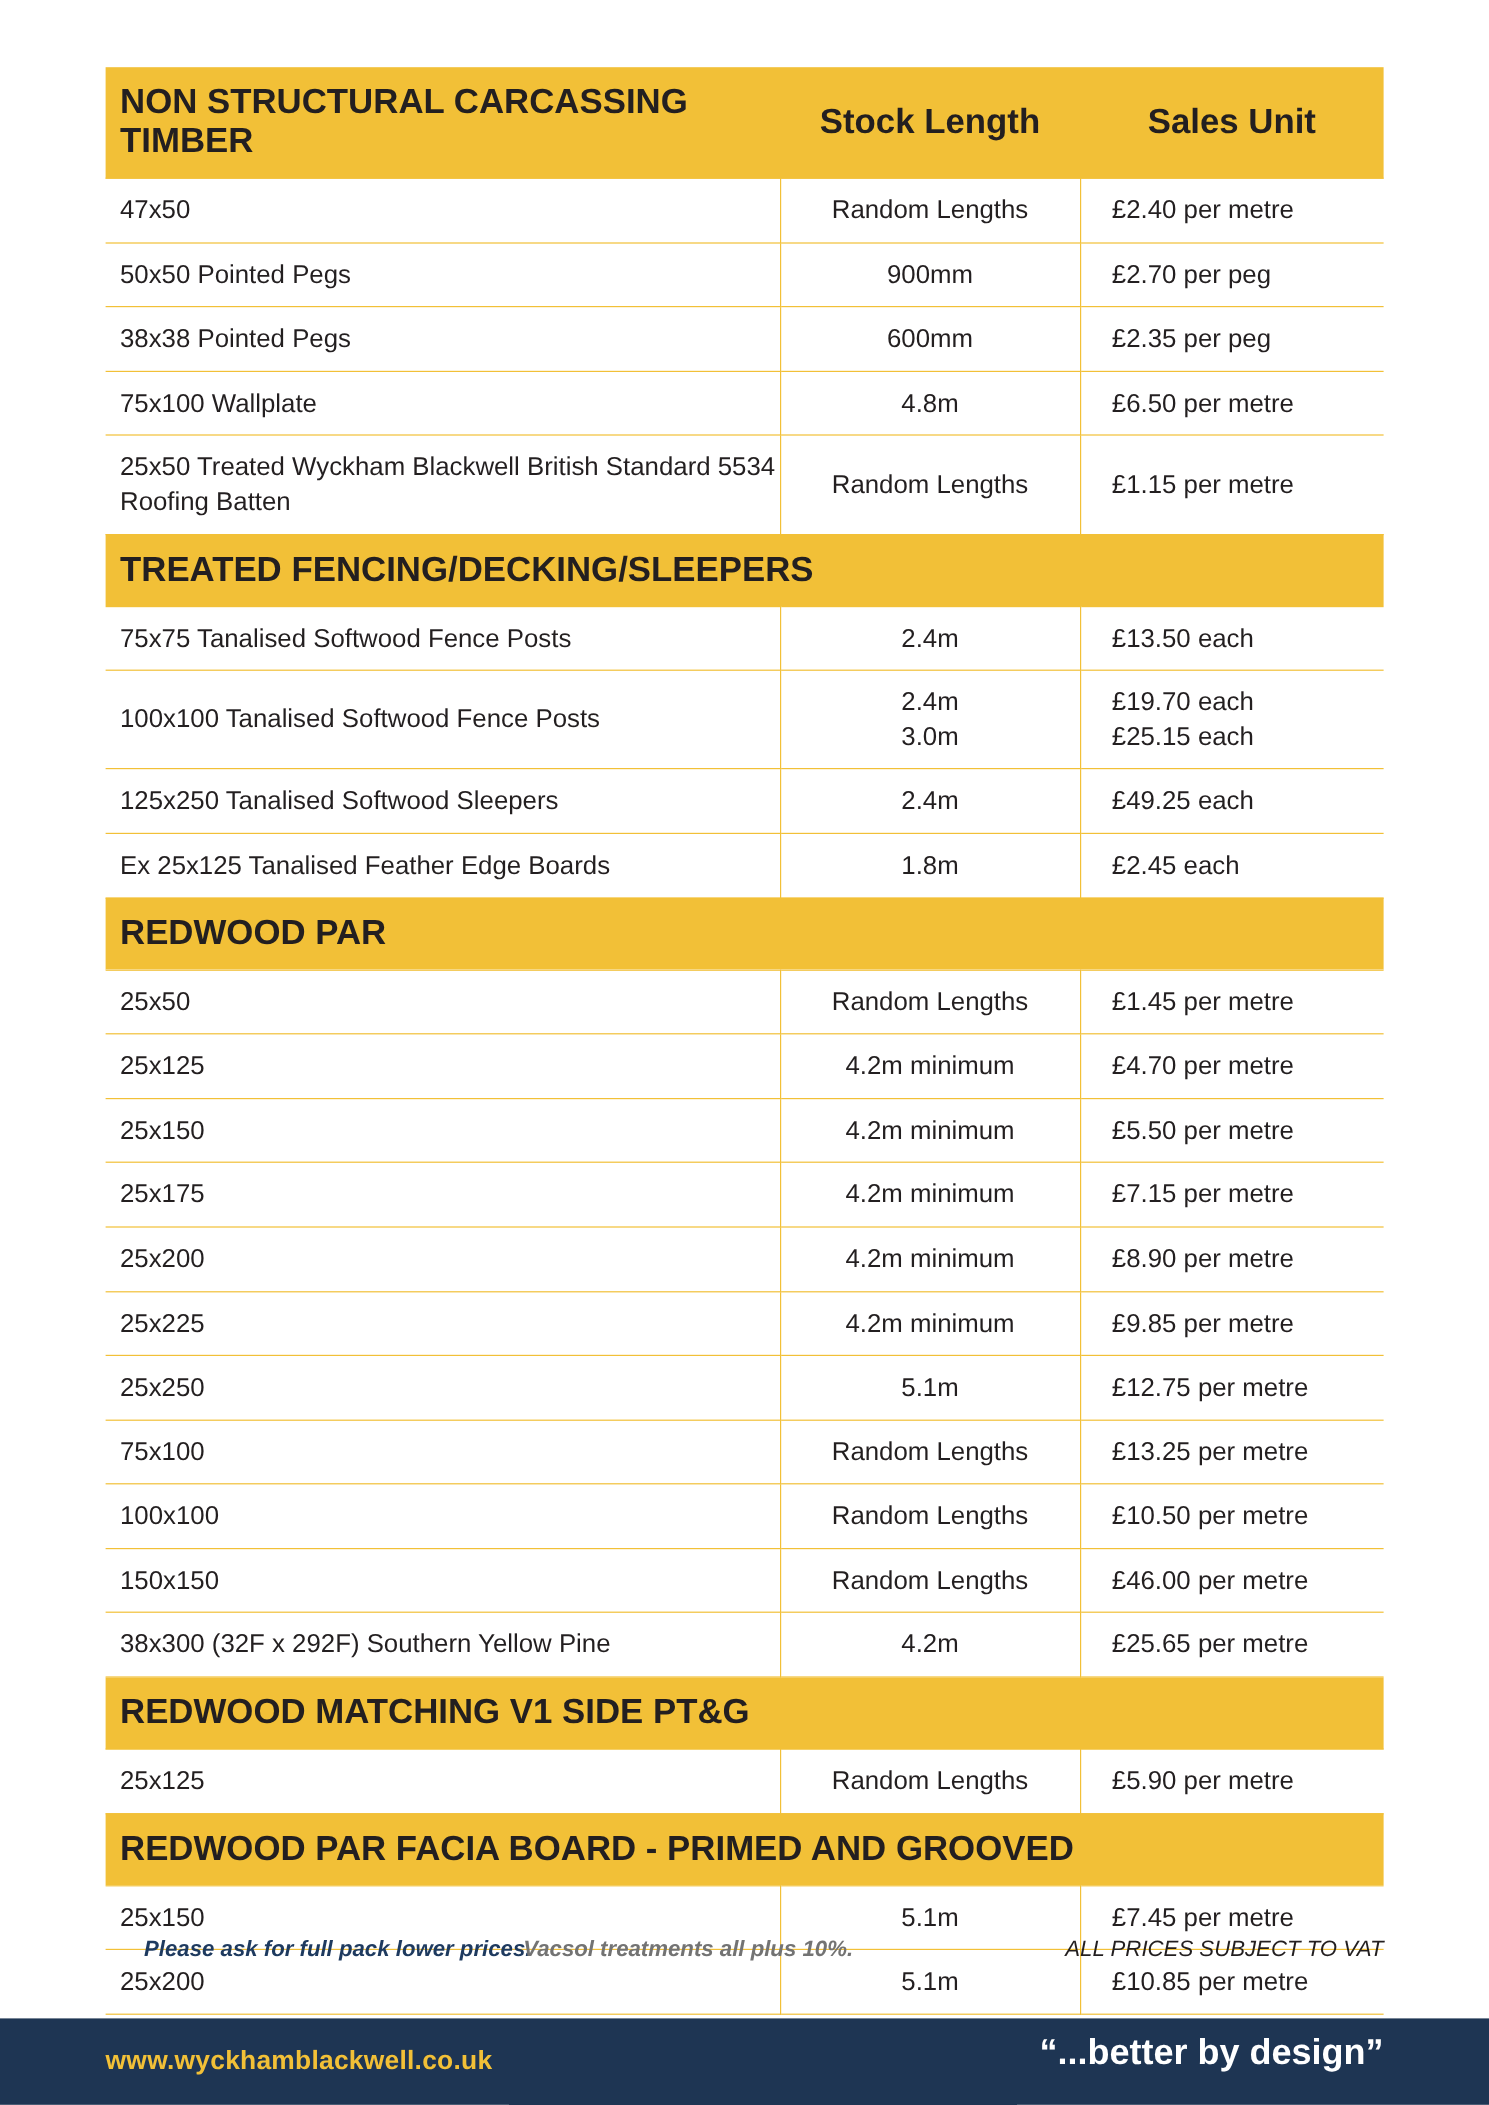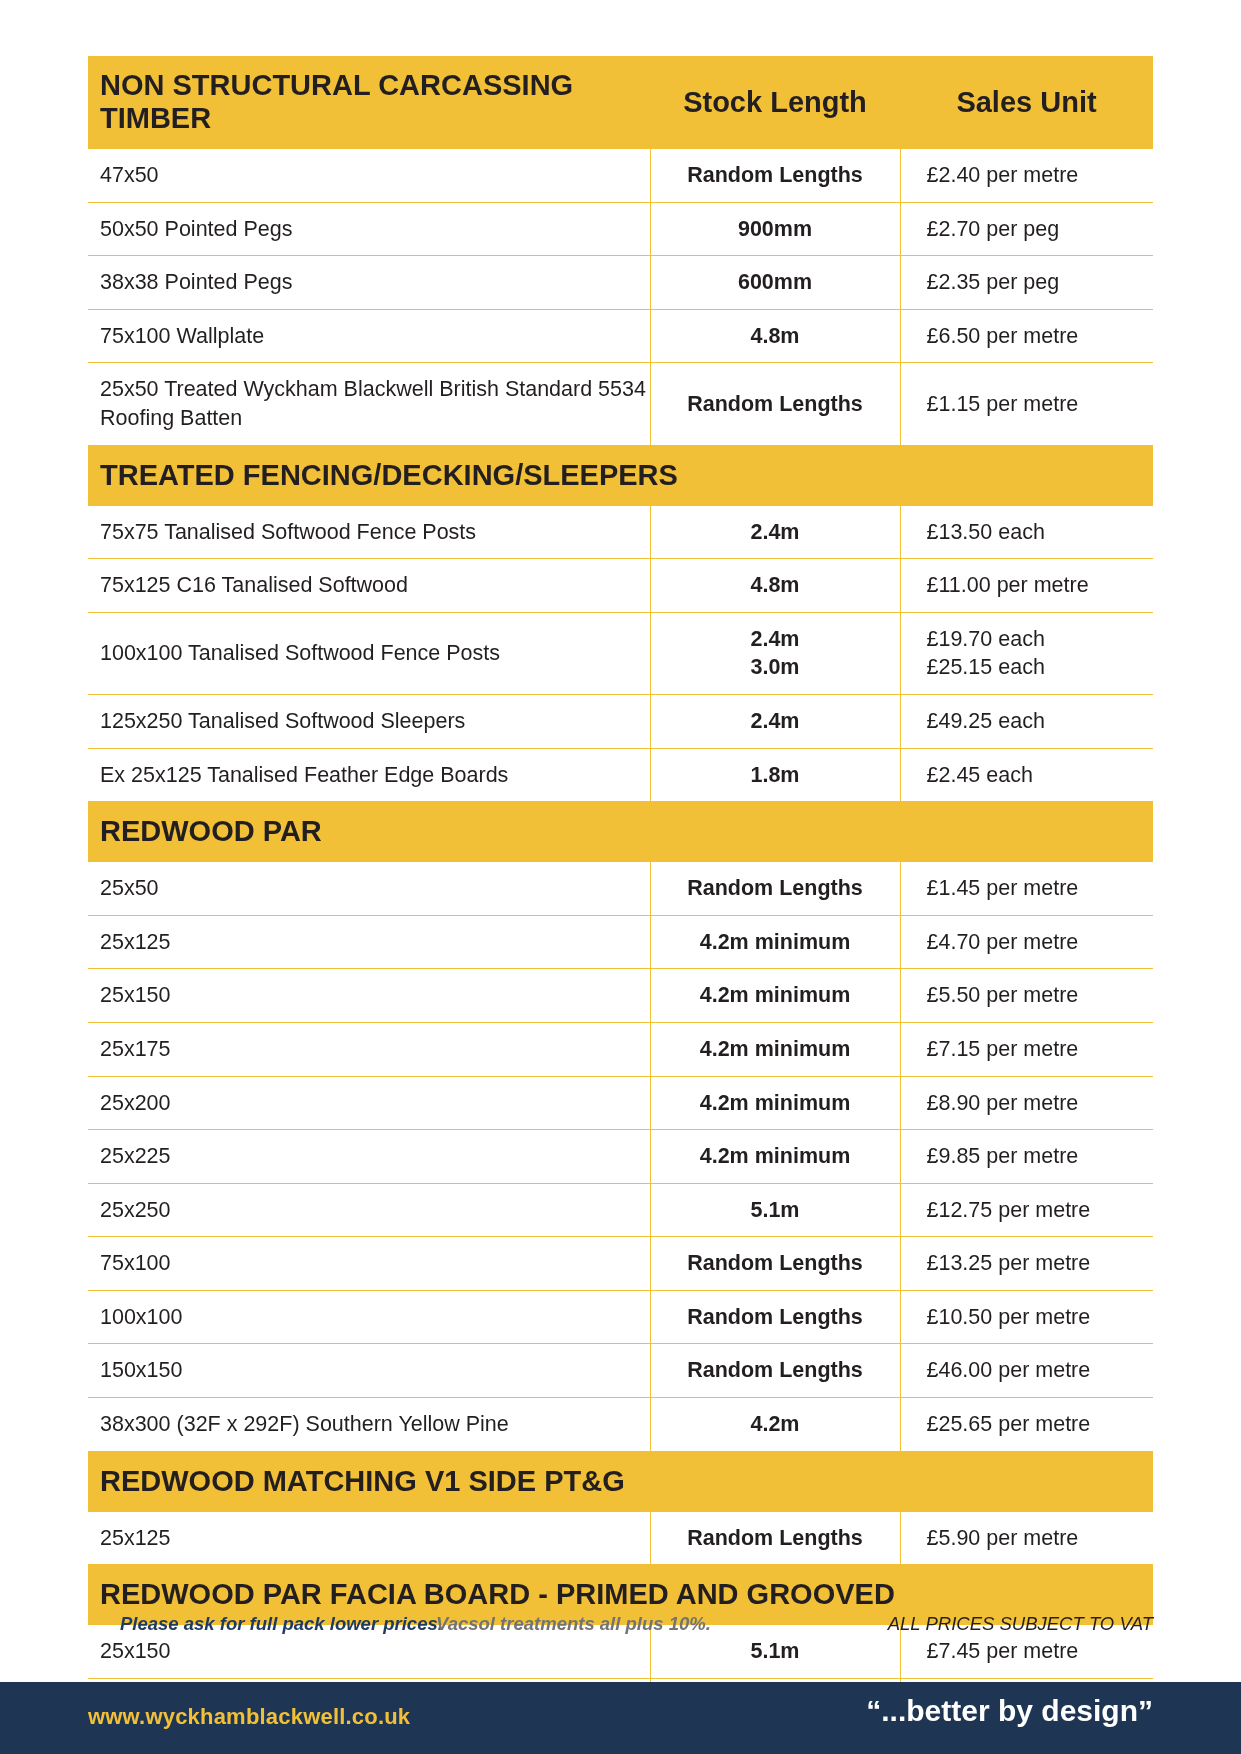--- a/index.html
+++ b/index.html
@@ -59,21 +59,20 @@
     background: #ffffff;
   }
   tr.data-row td.cat {
     text-align: left;
     padding-left: 12px;
     line-height: 1.33;
   }
   tr.data-row td.mid {
     text-align: center;
     line-height: 1.33;
-    font-weight: bold;
   }
   tr.data-row td.right {
     text-align: left;
     padding-left: 26px;
     line-height: 1.33;
   }
   td.nb-left { border-left: none !important; }
   td.nb-right { border-right: none !important; }
 
   .footnotes {
@@ -180,25 +179,20 @@
         </tr>
         <tr class="section-row">
           <td class="cat" colspan="3">TREATED FENCING/DECKING/SLEEPERS</td>
         </tr>
         <tr class="data-row">
           <td class="cat nb-left">75x75 Tanalised Softwood Fence Posts</td>
           <td class="mid">2.4m</td>
           <td class="right nb-right">£13.50 each</td>
         </tr>
         <tr class="data-row">
-          <td class="cat nb-left">75x125 C16 Tanalised Softwood</td>
-          <td class="mid">4.8m</td>
-          <td class="right nb-right">£11.00 per metre</td>
-        </tr>
-        <tr class="data-row">
           <td class="cat nb-left">100x100 Tanalised Softwood Fence Posts</td>
           <td class="mid">2.4m<br>3.0m</td>
           <td class="right nb-right">£19.70 each<br>£25.15 each</td>
         </tr>
         <tr class="data-row">
           <td class="cat nb-left">125x250 Tanalised Softwood Sleepers</td>
           <td class="mid">2.4m</td>
           <td class="right nb-right">£49.25 each</td>
         </tr>
         <tr class="data-row">

